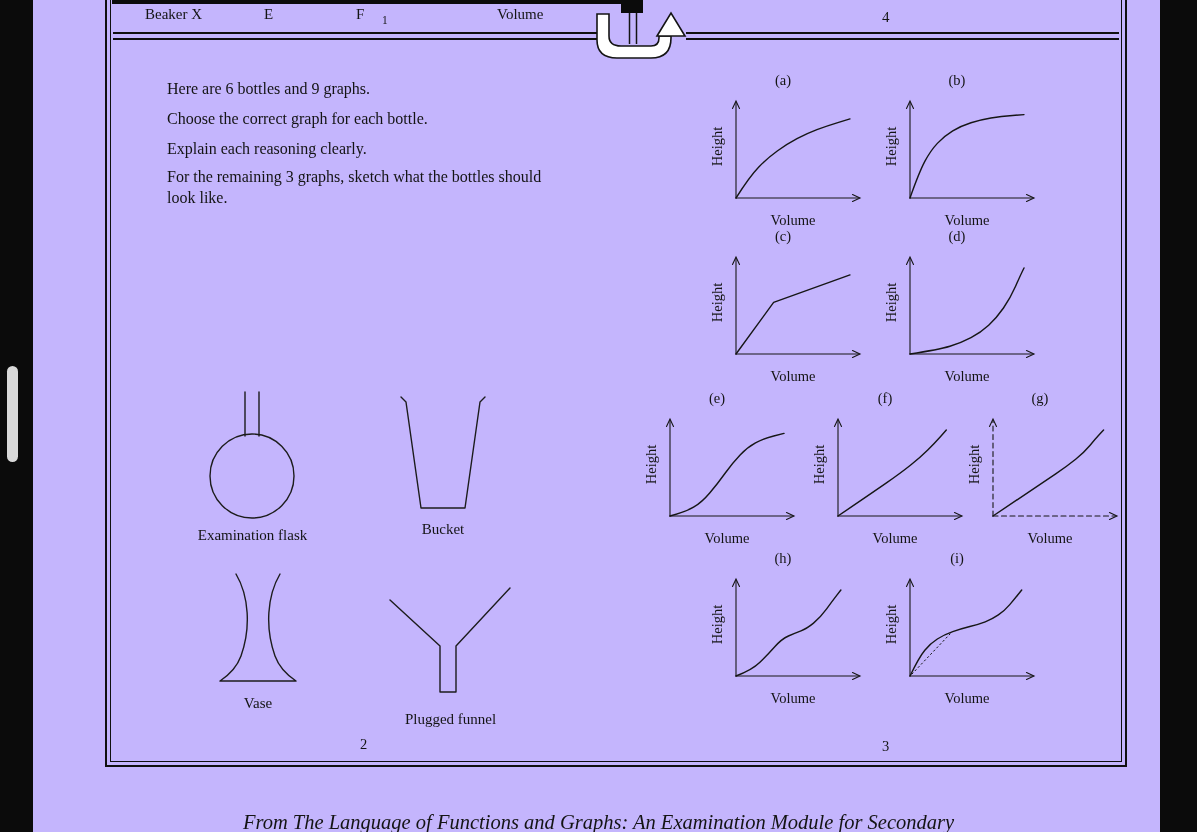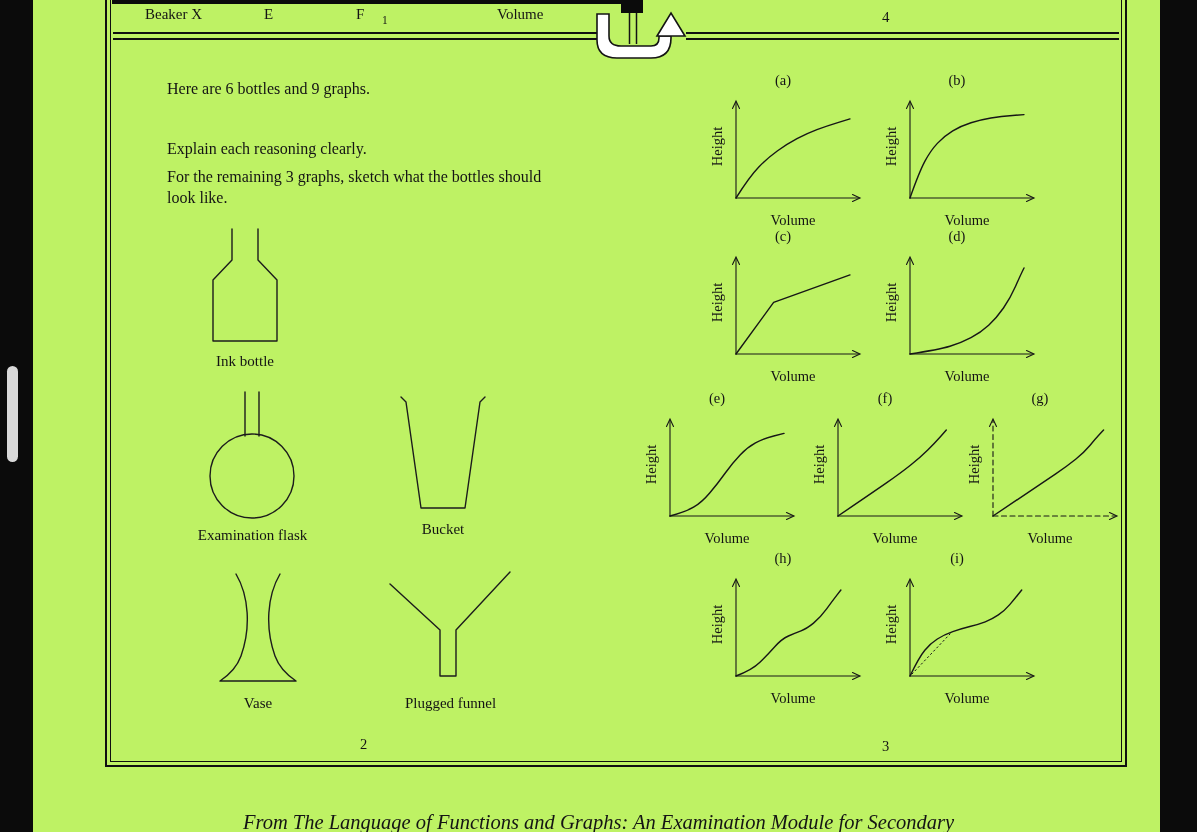--- a/index.html
+++ b/index.html
@@ -1,18 +1,18 @@
 <!DOCTYPE html>
 <html><head>
 <meta charset="utf-8">
 <style>
   * { margin:0; padding:0; box-sizing:border-box; }
   html,body { width:1197px; height:832px; overflow:hidden; background:#ffffff;
     font-family:"Liberation Serif", serif; color:#141414; }
-  .viewport { position:relative; width:1197px; height:832px; background:#bef264; overflow:hidden; }
+  .viewport { position:relative; width:1197px; height:832px; background:#c4b5fd; overflow:hidden; }
 
   .bar { position:absolute; top:0; height:832px; background:#0b0b0b; }
   .bar-left { left:0; width:33px; }
   .bar-right { left:1160px; width:37px; }
   .thumb { position:absolute; left:7px; top:366px; width:11px; height:96px; background:#d9d9d9; border-radius:6px; }
 
   .frame-outer { position:absolute; left:105px; top:-16px; width:1022px; height:783px; border:2.5px solid #101010; }
   .frame-inner { position:absolute; inset:3px; border:1.2px solid #101010; }
 
   .toprule { position:absolute; height:1.6px; background:#101010; }
@@ -77,29 +77,24 @@
   <div class="toprule" style="left:686px; top:38px; width:433px;"></div>
 
   <svg class="arrow-svg" width="105" height="64" viewBox="0 0 105 64">
     <path d="M12,14 L12,40 Q12,58 32,58 L66,58 Q86,58 86,38 L86,36 L74,36 L74,38 Q74,46 66,46 L36,46 Q24,46 24,36 L24,14 Z" fill="#ffffff"></path>
     <path d="M72,36 L86,13 L100,36 Z" fill="#ffffff"></path>
     <line x1="44.5" y1="13" x2="44.5" y2="44"></line>
     <line x1="51.5" y1="13" x2="51.5" y2="44"></line>
   </svg>
 
   <div class="instr" style="top:78px;">Here are 6 bottles and 9 graphs.</div>
+  <div class="instr" style="top:108px;">Choose the correct graph for each bottle.</div>
   <div class="instr" style="top:138px;">Explain each reasoning clearly.</div>
   <div class="instr" style="top:166px;">For the remaining 3 graphs, sketch what the bottles should look like.</div>
 
-  <div class="bottle" style="left:185px; top:226px; width:120px;">
-    <svg width="120" height="120" viewBox="0 0 120 120">
-      <path d="M47,3 L47,34 L28,54 L28,115 M73,3 L73,34 L92,54 L92,115 M28,115 L92,115"></path>
-    </svg>
-    <div class="bname">Ink bottle</div>
-  </div>
 
 
   <div class="bottle" style="left:195px; top:390px; width:115px;">
     <svg width="115" height="130" viewBox="0 0 115 130">
       <circle cx="57" cy="86" r="42"></circle>
       <path d="M50,2 L50,46 M64,2 L64,46"></path>
     </svg>
     <div class="bname">Examination flask</div>
   </div>
 
@@ -110,21 +105,21 @@
     <div class="bname">Vase</div>
   </div>
 
   <div class="bottle" style="left:388px; top:396px; width:110px;">
     <svg width="110" height="118" viewBox="0 0 110 118">
       <path d="M13,1 L18,6 L33,112 L77,112 L92,6 L97,1"></path>
     </svg>
     <div class="bname">Bucket</div>
   </div>
 
-  <div class="bottle" style="left:378px; top:568px; width:145px;">
+  <div class="bottle" style="left:378px; top:584px; width:145px;">
     <svg width="145" height="120" viewBox="0 0 145 120">
       <path d="M12,16 L62,62 M132,4 L78,62 M62,62 L62,108 M78,62 L78,108 M62,108 L78,108"></path>
     </svg>
     <div class="bname">Plugged funnel</div>
   </div>
 
   <div class="graph" style="left:698px; top:74px;">
     <div class="glabel">(a)</div>
     <div class="ylab">Height</div>
     <svg class="plot" width="150" height="118" viewBox="0 0 150 118">

